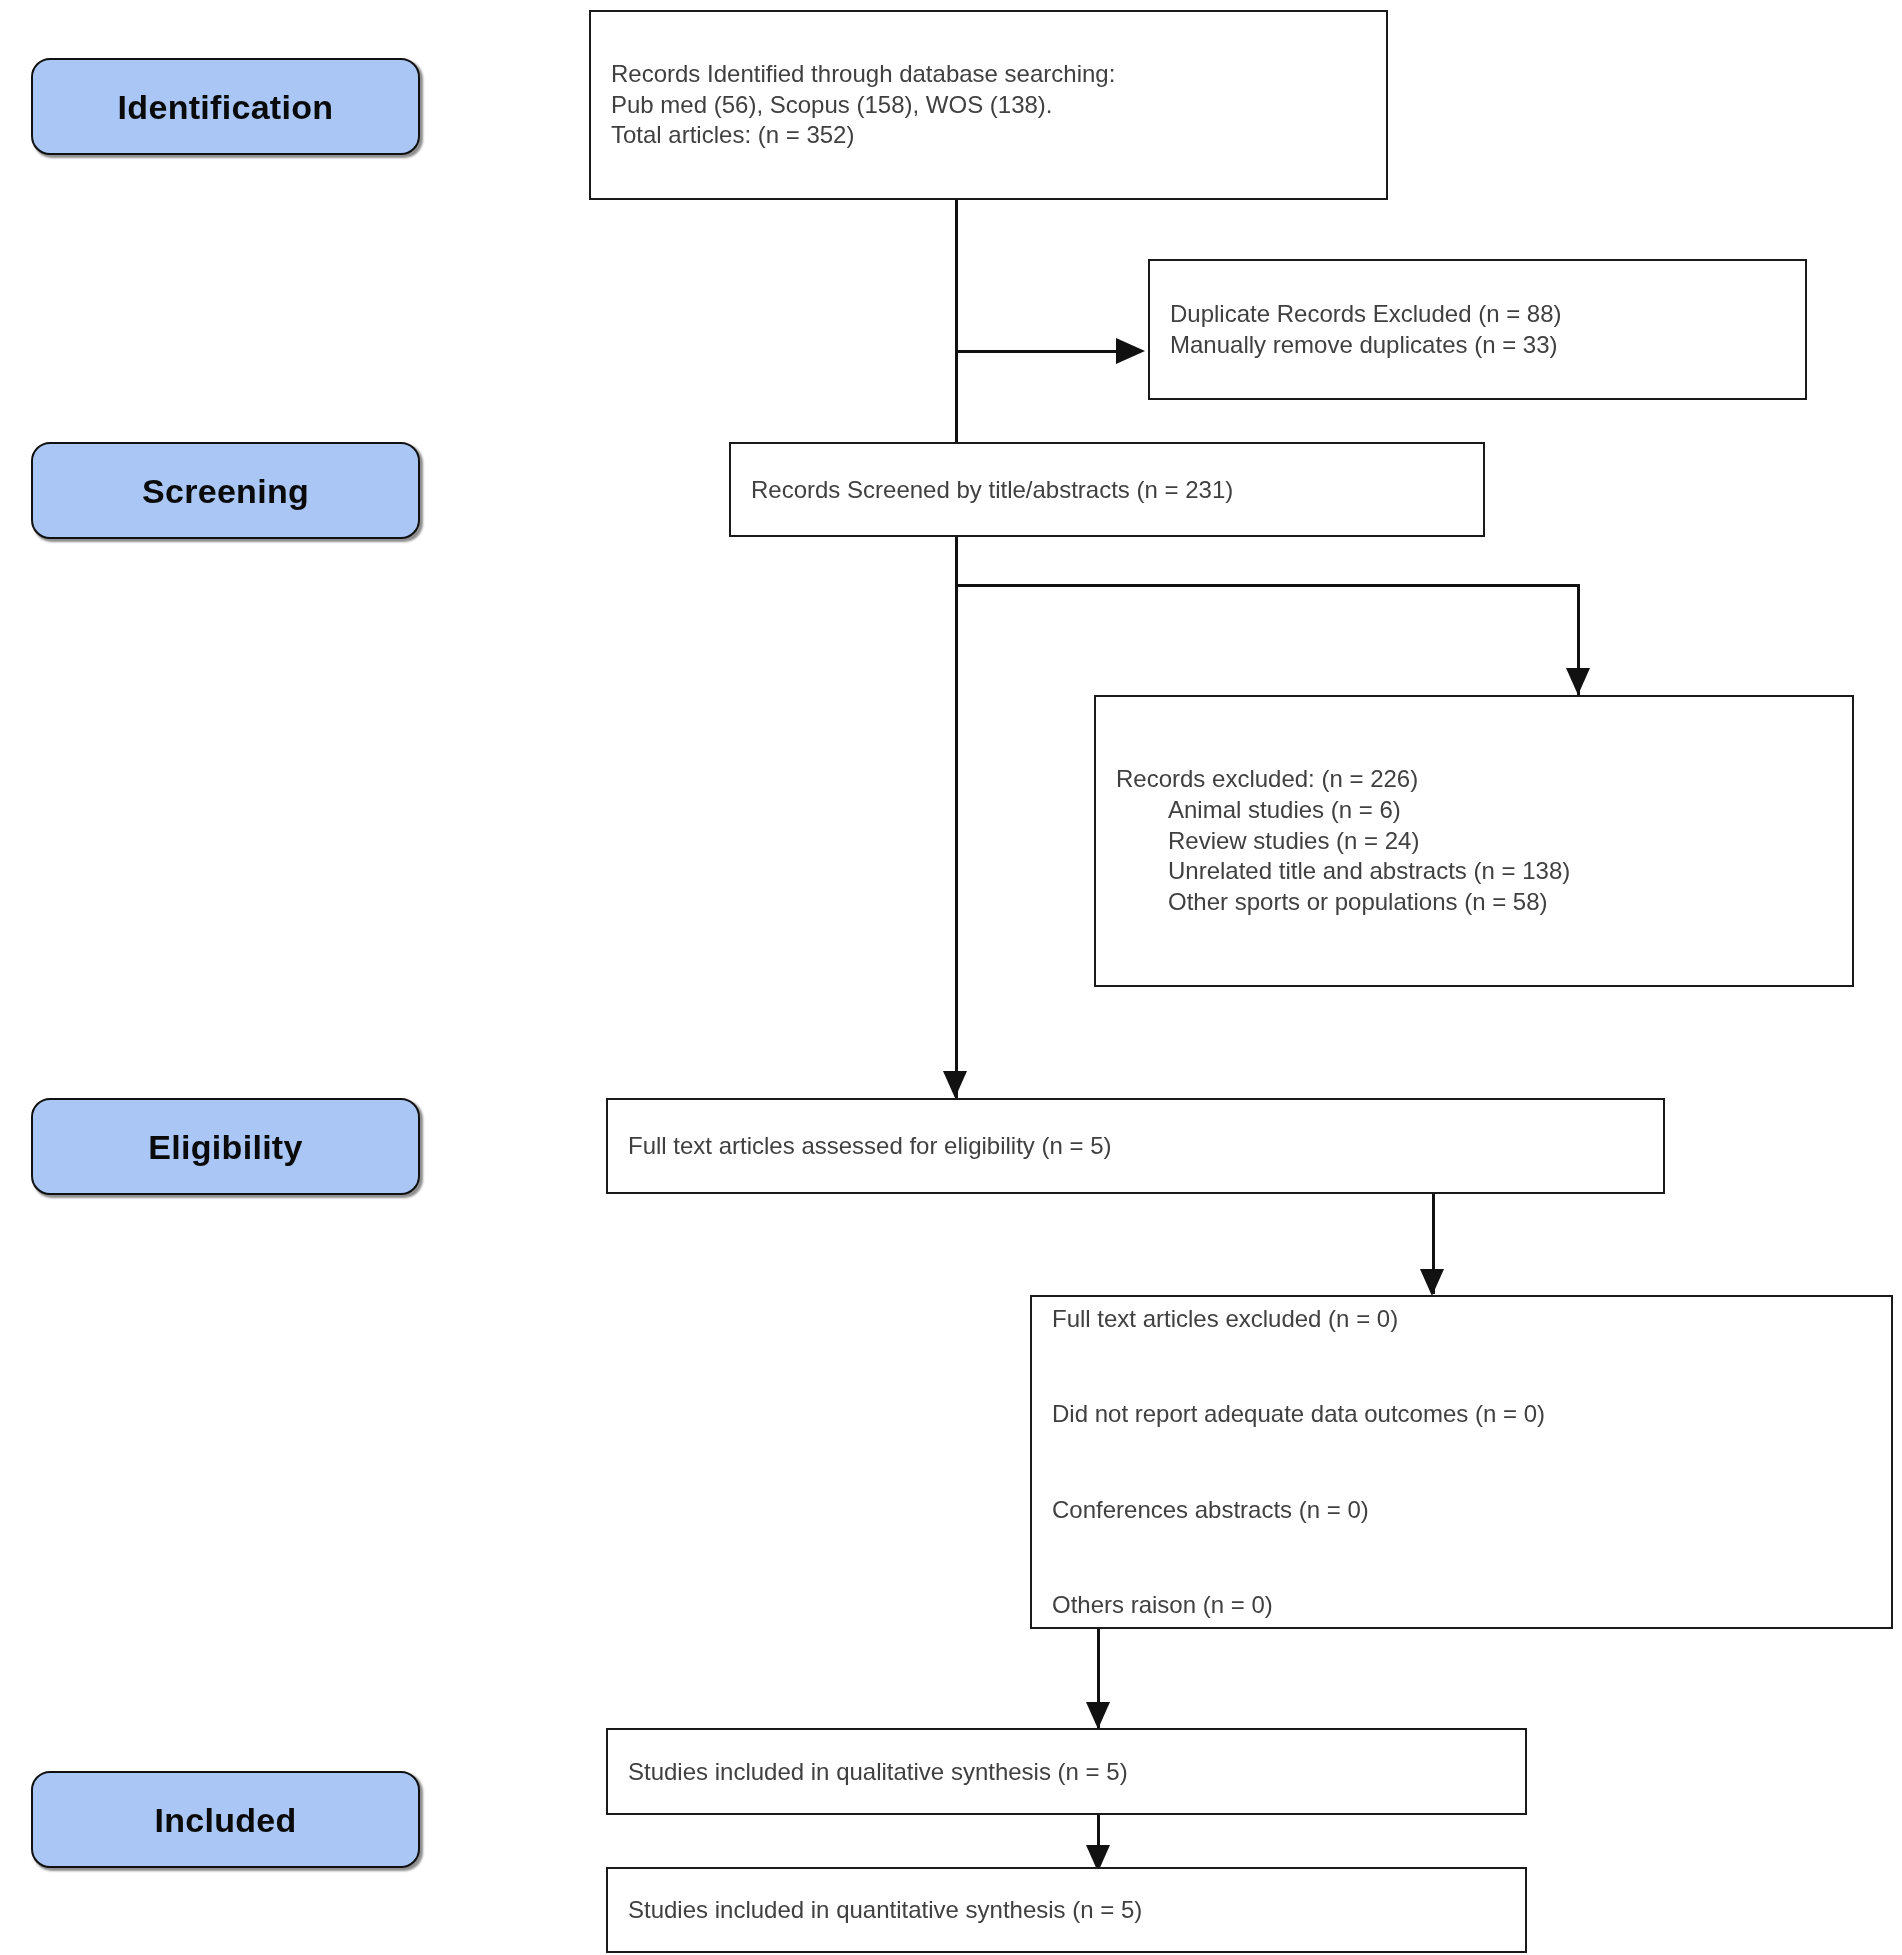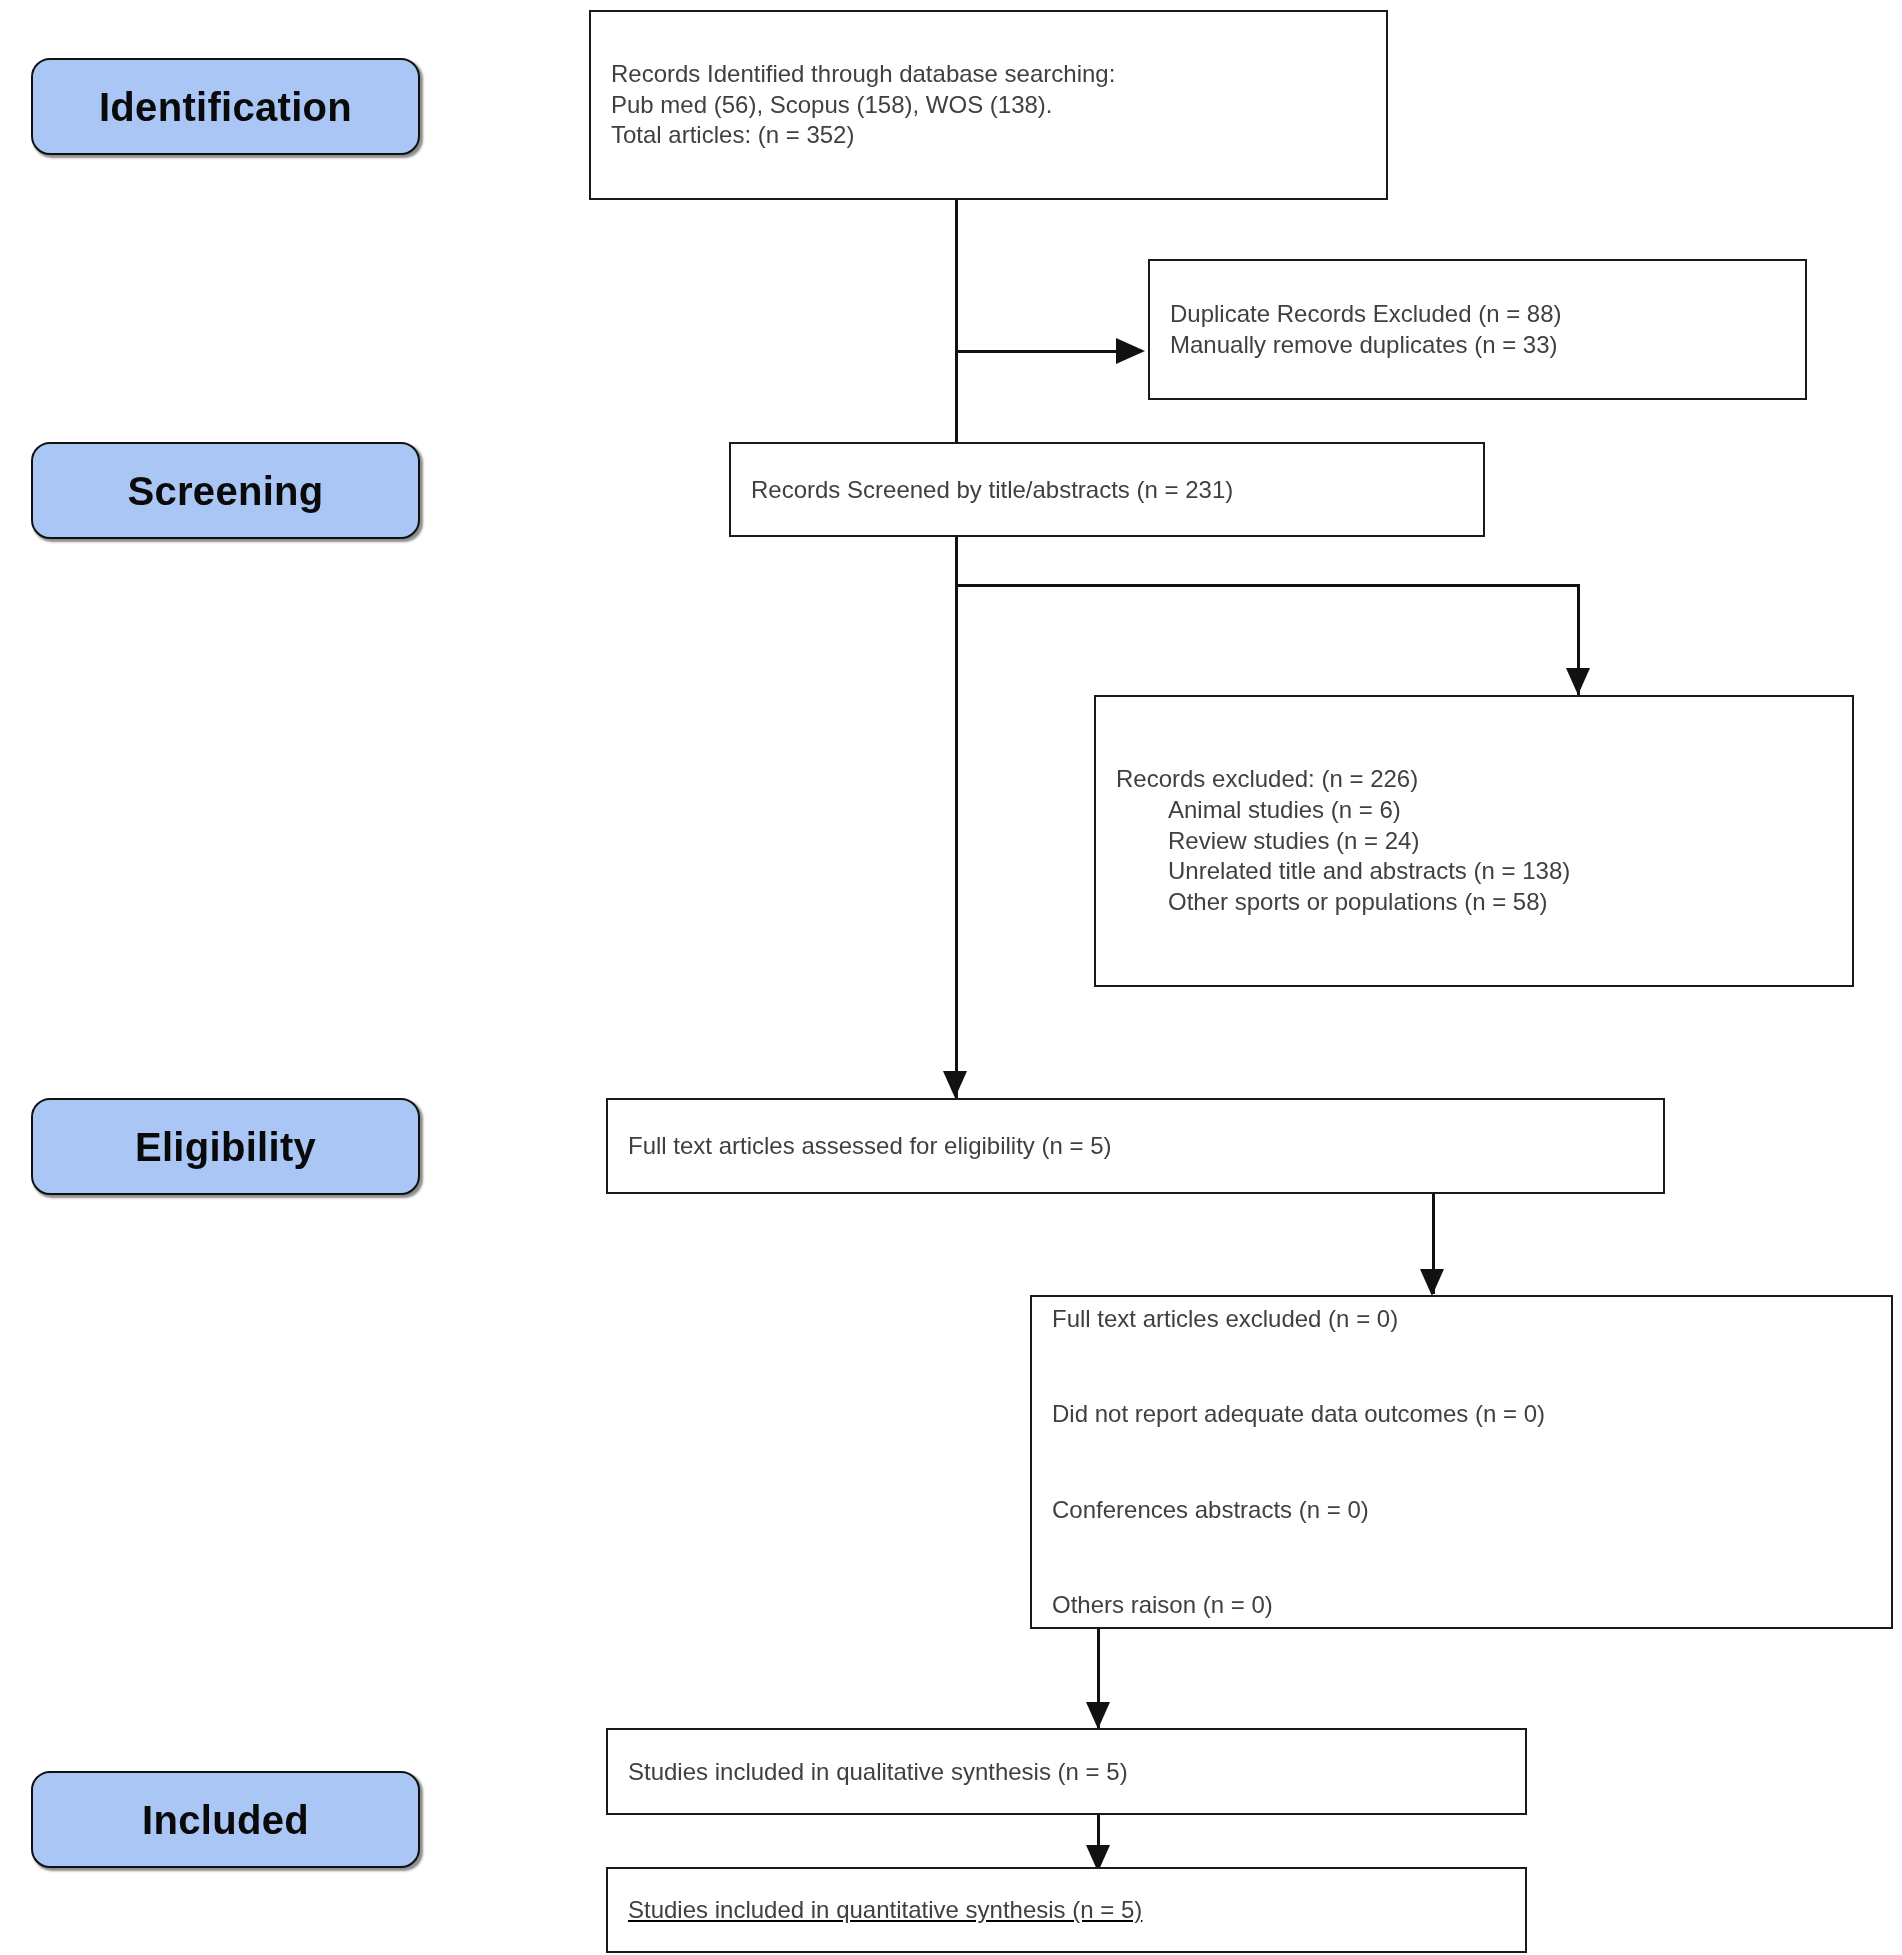--- a/index.html
+++ b/index.html
@@ -26,21 +26,21 @@
     border: 2.8px solid #111111;
     border-radius: 19px;
     box-shadow: 2.2px 2.8px 2.2px rgba(0,0,0,0.45);
     display: flex;
     align-items: center;
     justify-content: center;
     box-sizing: border-box;
   }
   .stage-pill .stage-label {
     font-weight: bold;
-    font-size: 40px;
+    font-size: 34px;
     letter-spacing: 0.3px;
     color: #0a0a0a;
     text-align: center;
     line-height: 1;
   }
   
   .flow-box {
     position: absolute;
     background: #ffffff;
     border: 2.8px solid #1a1a1a;
@@ -161,18 +161,18 @@
     <div class="box-line">Full text articles excluded (n = 0)</div>
     <div class="box-line">Did not report adequate data outcomes (n = 0)</div>
     <div class="box-line">Conferences abstracts (n = 0)</div>
     <div class="box-line">Others raison (n = 0)</div>
   </div>
 
   <div class="flow-box" style="left:606px; top:1728px; width:921px; height:87px;">
     <div class="box-line">Studies included in qualitative synthesis (n = 5)</div>
   </div>
 
-  <div class="flow-box" style="left:606px; top:1867px; width:921px; height:86px;text-decoration:underline;">
+  <div class="flow-box" style="left:606px; top:1867px; width:921px; height:86px;">
     <div class="box-line">Studies included in quantitative synthesis (n = 5)</div>
   </div>
 
 </div>
 
 
 </body></html>

